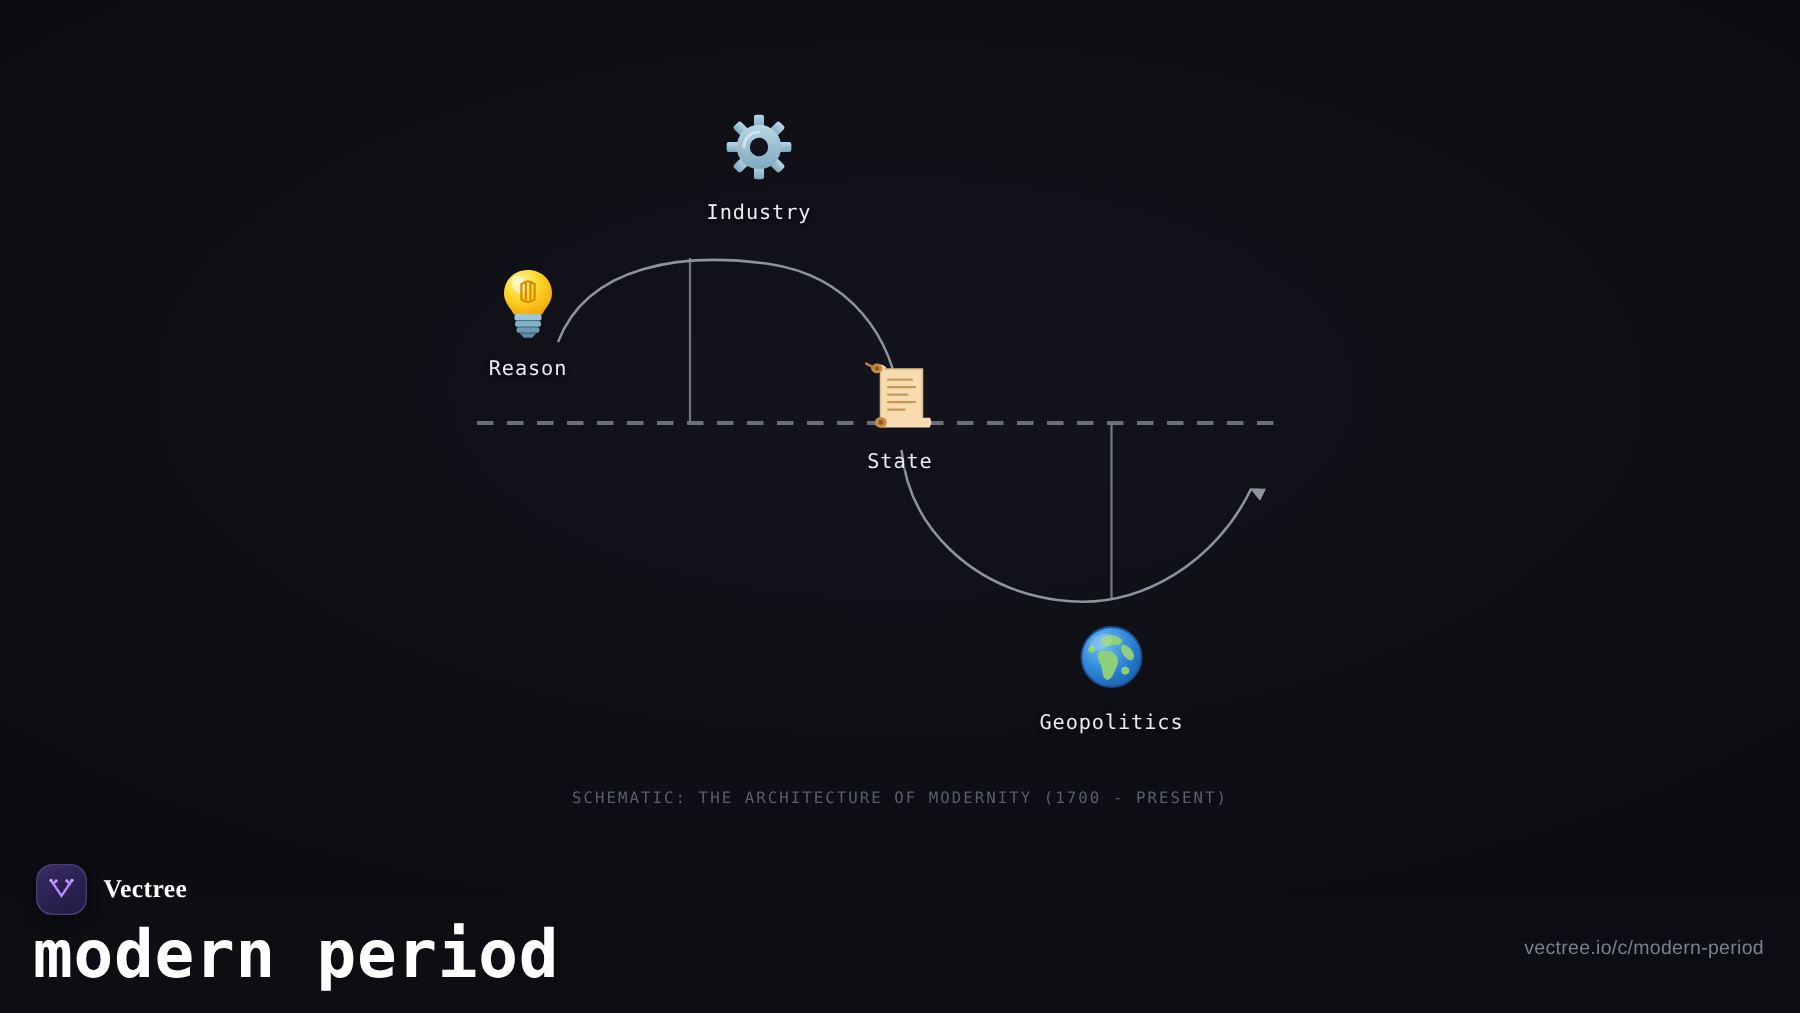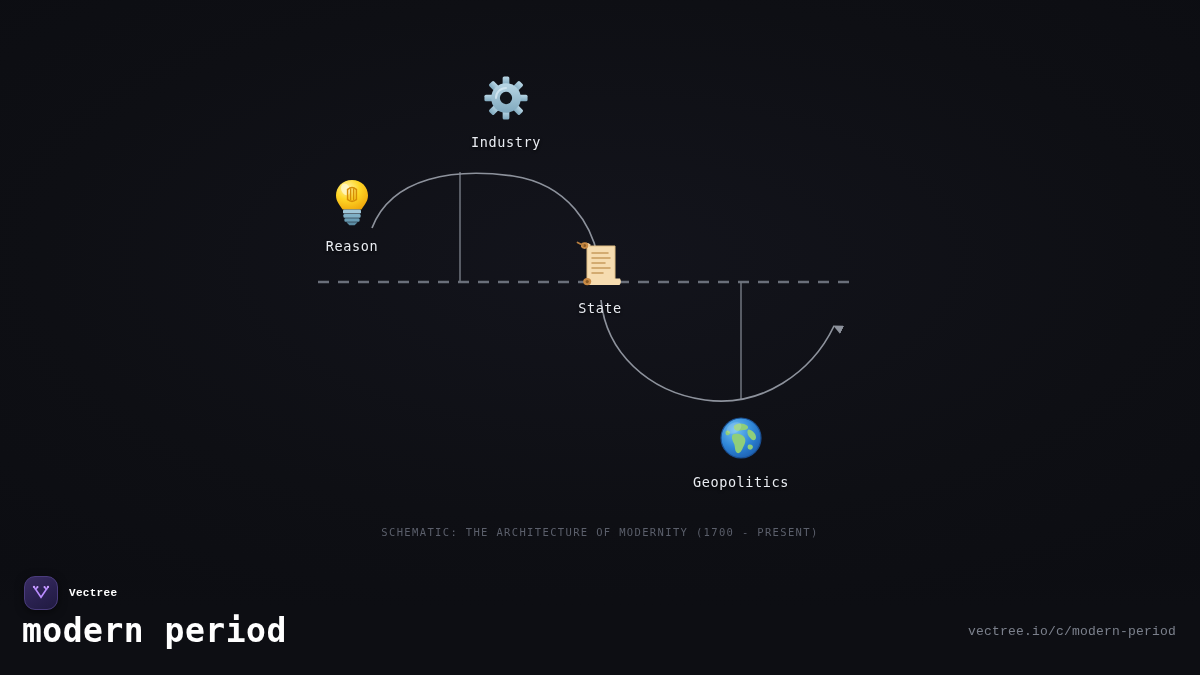--- a/index.html
+++ b/index.html
@@ -60,31 +60,31 @@
   }
   .brand { position:absolute; left:24px; top:576px; display:flex; align-items:center; gap:11px; }
   .brand .mark {
     width:34px; height:34px; border-radius:11px;
     background:linear-gradient(150deg,#3a2d63 0%, #2a2150 55%, #201a40 100%);
     border:1px solid #4a3c7d;
     display:flex; align-items:center; justify-content:center;
     box-shadow:0 2px 8px rgba(0,0,0,.5);
   }
   .brand .name {
-    font-family:Liberation Mono, monospace;
-    font-size:11px; font-weight:bold; color:#ffffff; letter-spacing:0.3px;
+    font-family:Liberation Serif, serif;
+    font-size:17px; font-weight:bold; color:#ffffff; letter-spacing:0.3px;
   }
   .title {
     position:absolute; left:22px; top:611px;
     font-family:"DejaVu Sans Mono", monospace;
-    font-size:33px; font-weight:bold; color:#ffffff; letter-spacing:0.5px;
+    font-size:44px; font-weight:bold; color:#ffffff; letter-spacing:0.5px;
   }
   .url {
     position:absolute; right:24px; top:624px;
-    font-family:Liberation Mono, monospace;
+    font-family:Liberation Sans, sans-serif;
     font-size:13px; color:#7b808c; letter-spacing:0.2px;text-align:right;
   }
 </style>
 </head>
 <body>
 
 <div class="stage">
 
   <div class="canvas">
 

